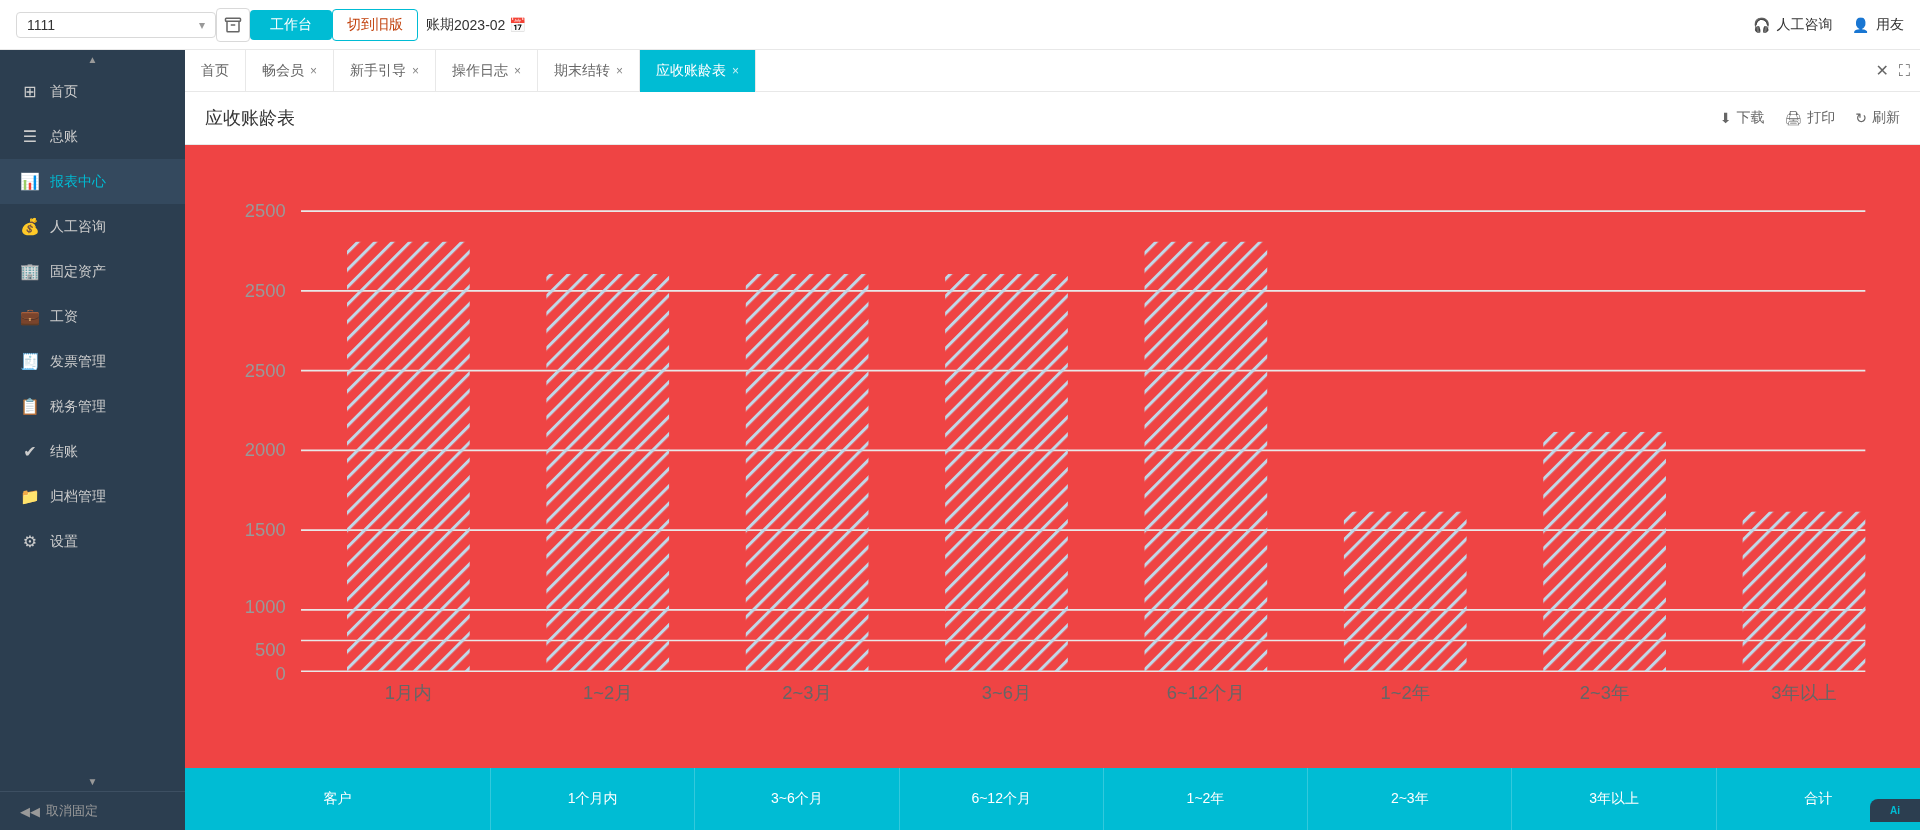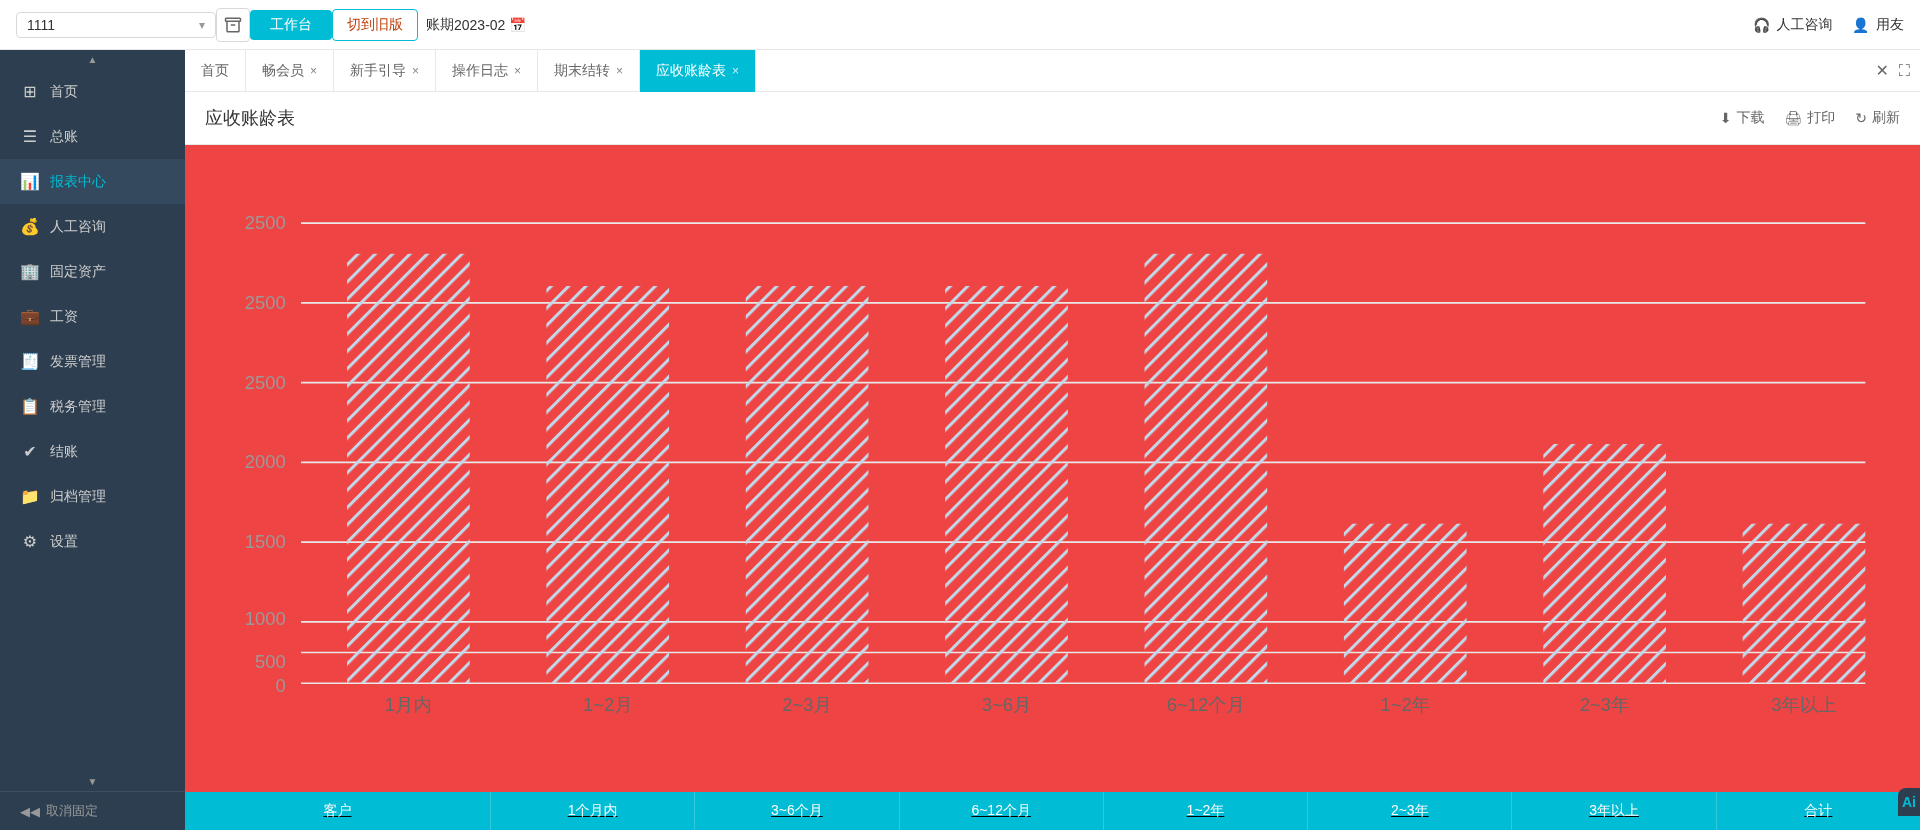--- a/index.html
+++ b/index.html
@@ -101,34 +101,34 @@
     .action-btn { display: flex; align-items: center; gap: 5px; color: #666; cursor: pointer; font-size: 14px; }
 
     
     .chart-area { background: #ef4444; flex: 1; padding: 20px 24px; overflow: hidden; }
 
     
     .chart-svg { width: 100%; height: 100%; }
 
     
     .table-header {
-      display: flex; background: #00bcd4; flex-shrink: 0; height: 38px; text-decoration: underline;
+      display: flex; background: #00bcd4; flex-shrink: 0; height: 62px;
     }
     .table-header-cell {
       flex: 1; display: flex; align-items: center; justify-content: center;
       color: #fff; font-size: 14px; border-right: 1px solid rgba(255,255,255,0.2);
     }
     .table-header-cell:last-child { border-right: none; }
     .table-header-cell.wide { flex: 1.5; }
 
     
     .ai-badge {
-      position: fixed; bottom: 14px; right: 0;
+      position: fixed; bottom: 8px; right: 0;
       background: #2c3e50; color: #00bcd4;
-      padding: 6px 4px; font-size: 14px; font-weight: bold;
+      padding: 6px 20px; font-size: 10px; font-weight: bold;
       border-top-left-radius: 8px;
     }
   </style>
 </head>
 <body>
 
 <div class="top-header">
   <div class="company-selector">
     <span class="name">1111</span>
     <span class="arrow">▾</span>

